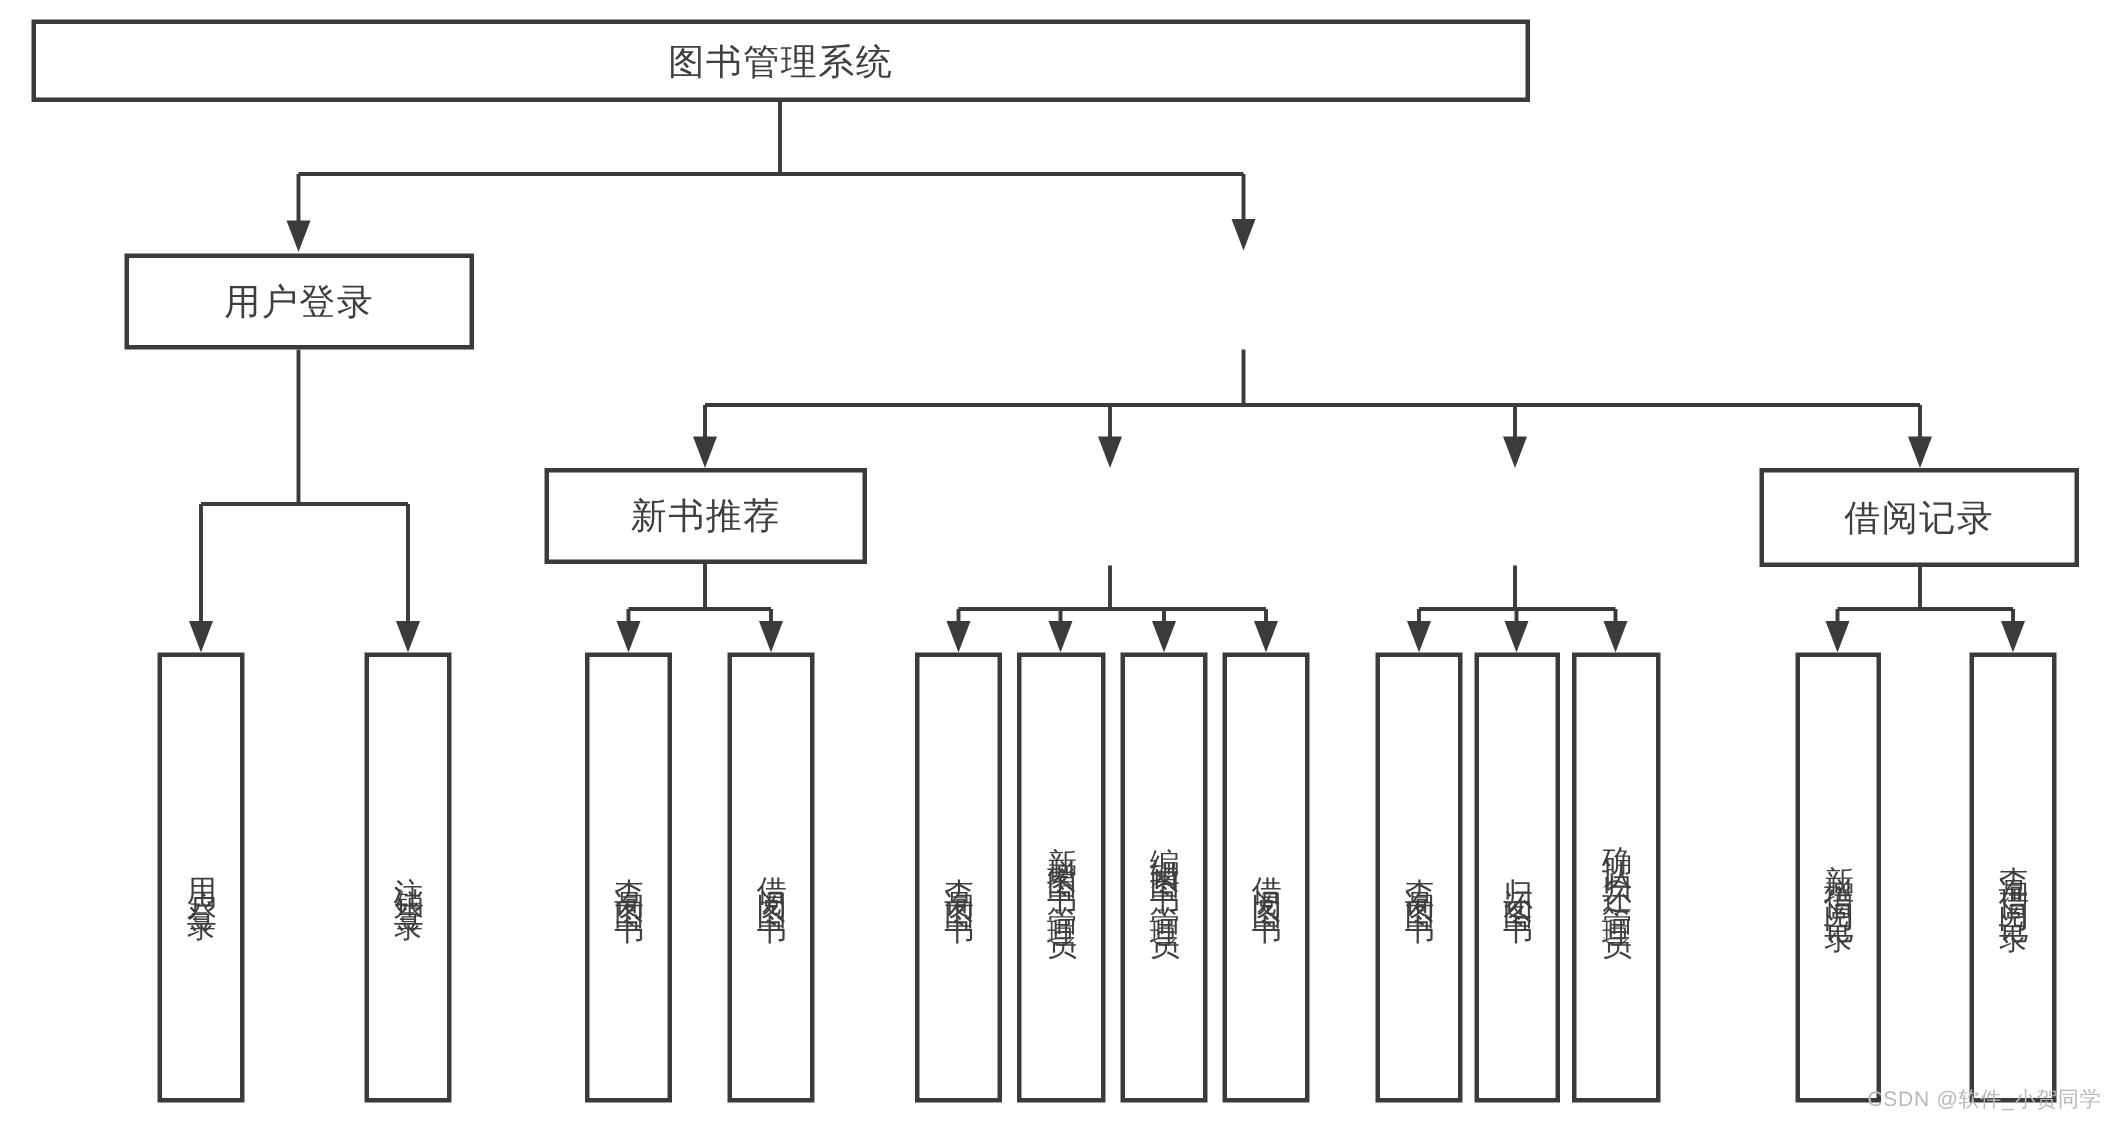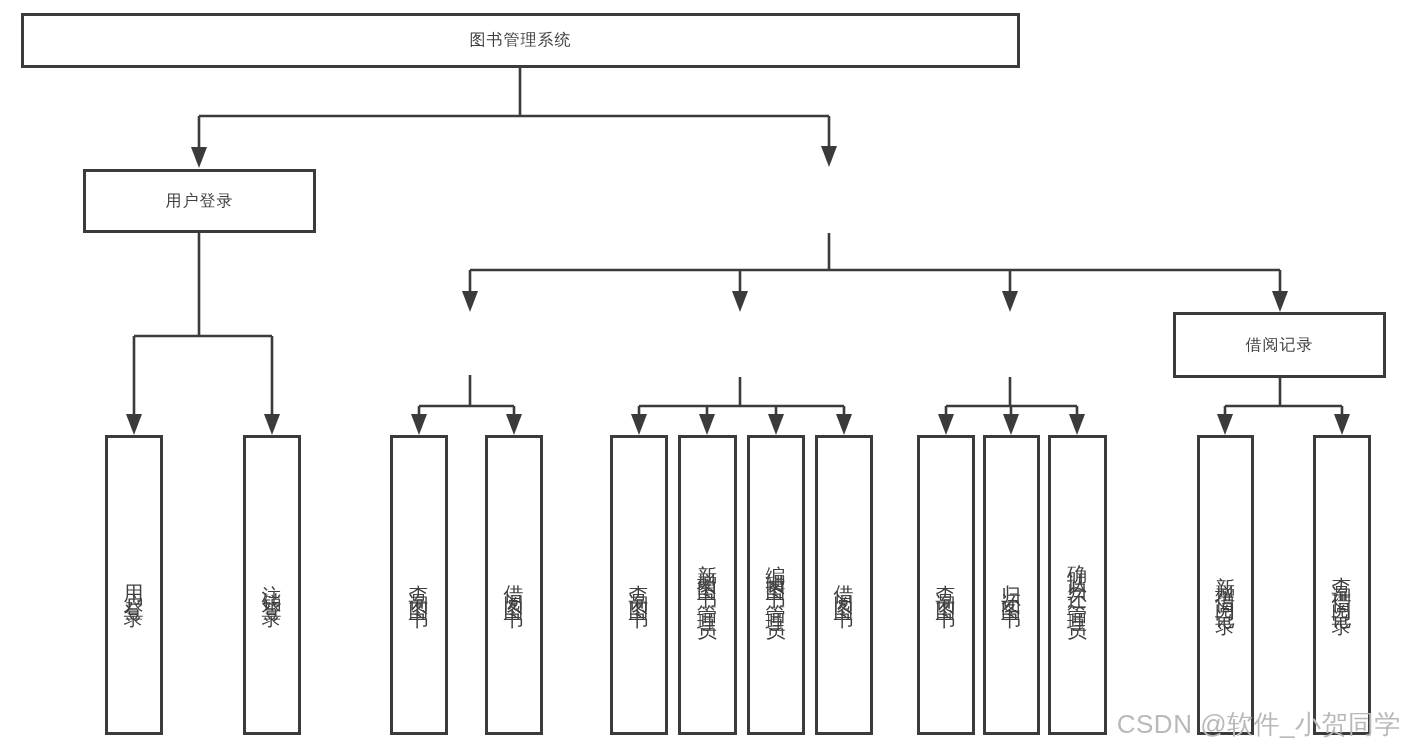--- a/index.html
+++ b/index.html
@@ -7,30 +7,30 @@
     position:relative;width:1405px;height:747px;background:var(--background,#ffffff);
     font-family:"Liberation Sans",sans-serif;overflow:hidden;
   }
   .edges{position:absolute;left:0;top:0;z-index:0;}
   .edges path{stroke:var(--line,#3b3b3b);stroke-width:2.6;fill:none;}
   .edges polygon{fill:var(--line,#3b3b3b);}
   .box{
     position:absolute;background:var(--background,#ffffff);
     border:3px solid var(--border,#3b3b3b);box-sizing:border-box;
     display:flex;align-items:center;justify-content:center;
-    color:var(--text,#3f3f3f);font-size:16px;z-index:1;
+    color:var(--text,#3f3f3f);font-size:24px;z-index:1;
   }
   .h{letter-spacing:1px;}
   .v{
     writing-mode:vertical-rl;text-orientation:mixed;
     letter-spacing:8px;font-size:20px;line-height:1;
   }
   .watermark{
     position:absolute;right:4px;bottom:5px;z-index:5;
-    font-size:26px;color:var(--watermark,#b9b9b9);letter-spacing:.5px;
+    font-size:14px;color:var(--watermark,#b9b9b9);letter-spacing:.5px;
   }
 </style>
 </head>
 <body>
 
 <div class="canvas">
 
   <svg class="edges" width="1405" height="747" viewBox="0 0 1405 747">
     <g>
       <path d="M520 68 V116 M199 116 H829 M199 116 V150 M829 116 V149"></path>
@@ -71,20 +71,21 @@
       <path d="M1280 377 V406 M1225 406 H1342 M1225 406 V416 M1342 406 V416"></path>
       <polygon points="1217,414 1233,414 1225,435"></polygon>
       <polygon points="1334,414 1350,414 1342,435"></polygon>
     </g>
   </svg>
 
   <div class="box h" style="left:21px;top:13px;width:999px;height:55px;">图书管理系统</div>
 
   <div class="box h" style="left:83px;top:169px;width:233px;height:64px;">用户登录</div>
 
+  <div class="box h" style="left:363px;top:312px;width:215px;height:64px;">新书推荐</div>
   <div class="box h" style="left:1173px;top:312px;width:213px;height:66px;">借阅记录</div>
 
   <div class="box v" style="left:105px;top:435px;width:58px;height:300px;">用户登录</div>
   <div class="box v" style="left:243px;top:435px;width:58px;height:300px;">注销登录</div>
 
   <div class="box v" style="left:390px;top:435px;width:58px;height:300px;">查询图书</div>
   <div class="box v" style="left:485px;top:435px;width:58px;height:300px;">借阅图书</div>
 
   <div class="box v" style="left:610px;top:435px;width:58px;height:300px;">查询图书</div>
   <div class="box v" style="left:678px;top:435px;width:59px;height:300px;">新增图书（管理员）</div>

